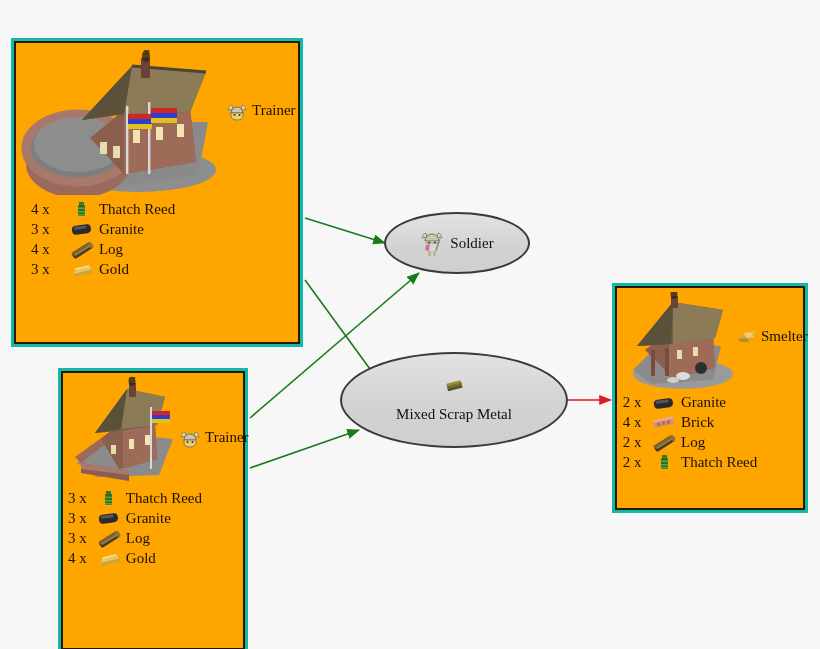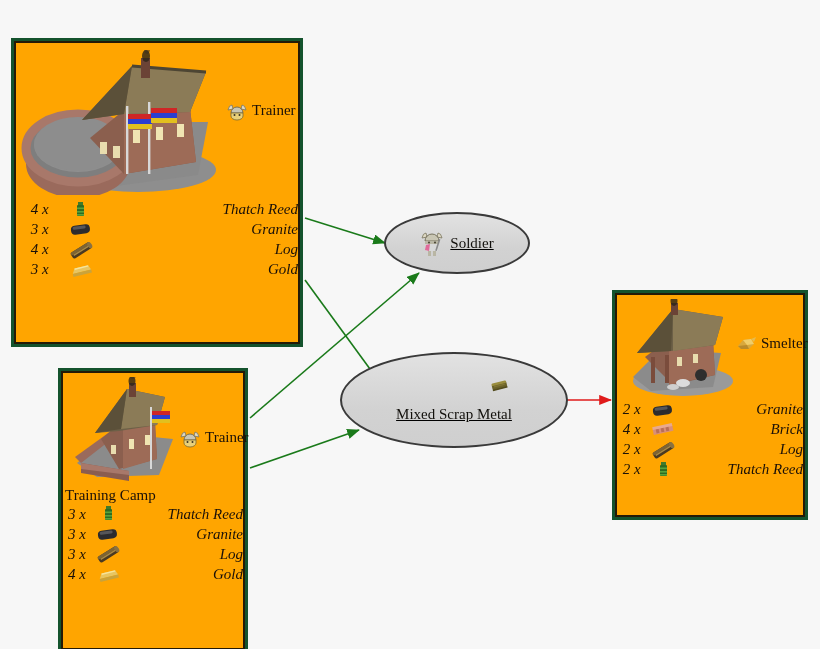--- a/index.html
+++ b/index.html
@@ -18,62 +18,61 @@
   
   .bnode{
     position:absolute;
     background:#ffa500;
     border:2px solid #241a06;
     box-sizing:border-box;
     padding:0;
   }
   .bnode-outer{
     position:absolute;
-    background:#14532d;
+    background:#14b8a6;
     box-sizing:border-box;
     padding:3px;
   }
   .pic-row{display:flex;align-items:center;}
   .bldg{position:relative;flex:0 0 auto;}
   .worker{display:flex;align-items:center;gap:4px;}
   .worker-label{
     font-size:15px;color:#1a1008;white-space:nowrap;
   }
   .nodetitle{
     font-size:15px;color:#1a1008;
     padding-left:2px;
     line-height:1.05;
     white-space:nowrap;
   }
   table.reqs{
     border-collapse:collapse;
     width:100%;
     font-size:15px;
     color:#1a1008;
-    font-style:italic;
   }
   table.reqs td{padding:1px 0;vertical-align:middle;}
   td.qty{text-align:center;white-space:nowrap;}
   td.icn{text-align:center;width:34px;}
-  td.rname{text-align:right;white-space:nowrap;}
+  td.rname{text-align:left;white-space:nowrap;}
 
   
   .enode{
     position:absolute;
     border-radius:50%;
     background:linear-gradient(180deg,#e2e2e2 0%,#d2d2d2 60%,#cfcfcf 100%);
     border:2px solid #3a3a3a;
     box-sizing:border-box;
     display:flex;
     align-items:center;
     justify-content:center;
   }
-  .enode .inner{display:flex;align-items:center;gap:6px;text-decoration:underline;}
+  .enode .inner{display:flex;align-items:center;gap:6px;}
   .enode .elabel{font-size:15px;color:#12100c;white-space:nowrap;}
-  .enode.stacked .inner{flex-direction:column;gap:4px;align-items:flex-end;}
+  .enode.stacked .inner{flex-direction:column;gap:4px;}
 
   
   .ico{display:inline-block;vertical-align:middle;line-height:0;}
 </style>
 </head>
 <body>
 
 <div id="stage">
 
   <svg id="edges" viewBox="0 0 820 649">
@@ -257,21 +256,20 @@
               <path d="M5,14 a6,6 0 0 1 12,0 z" fill="#c9c6b4" stroke="#6e6a55" stroke-width=".9"></path>
               <path d="M5,14 h12 v3 a6,4 0 0 1 -12,0 z" fill="#e8d07a" stroke="#7a6a32" stroke-width=".8"></path>
               <circle cx="8.5" cy="16" r="1" fill="#3b3524"></circle>
               <circle cx="13.5" cy="16" r="1" fill="#3b3524"></circle>
             </svg>
           </span>
           <span class="worker-label">Trainer</span>
         </div>
       </div>
 
-      <div class="nodetitle">Training Camp</div>
 
       <table class="reqs">
         <tbody>
           <tr>
             <td class="qty">3 x</td>
             <td class="icn">
               <span class="ico"><svg width="13" height="18" viewBox="0 0 13 18">
                 <rect x="4" y="1" width="5" height="3" fill="#3f7a2c"></rect>
                 <rect x="3" y="4" width="7" height="11" rx="1" fill="#2f6b22"></rect>
                 <rect x="3" y="6.5" width="7" height="1.6" fill="#57a33c"></rect>
@@ -316,21 +314,21 @@
                 </g>
               </svg></span>
             </td>
             <td class="rname">Gold</td>
           </tr>
         </tbody>
       </table>
     </div>
   </div>
 
-  <div class="bnode-outer" style="left:612px;top:290px;width:196px;height:230px;">
+  <div class="bnode-outer" style="left:612px;top:283px;width:196px;height:230px;">
     <div class="bnode" style="position:relative;width:100%;height:100%;">
 
       <div class="pic-row" style="padding:5px 4px 0 4px;height:100px;">
         <div class="bldg">
           <svg width="116" height="98" viewBox="0 0 116 98">
 
             <ellipse cx="62" cy="82" rx="50" ry="15" fill="#9a9a9a"></ellipse>
             <path d="M12,78 L40,50 L100,54 L92,88 L30,92 z" fill="#8b8b8b"></path>
 
             <path d="M24,58 L48,40 L92,42 L94,76 L52,86 z" fill="#8b5f4e"></path>

